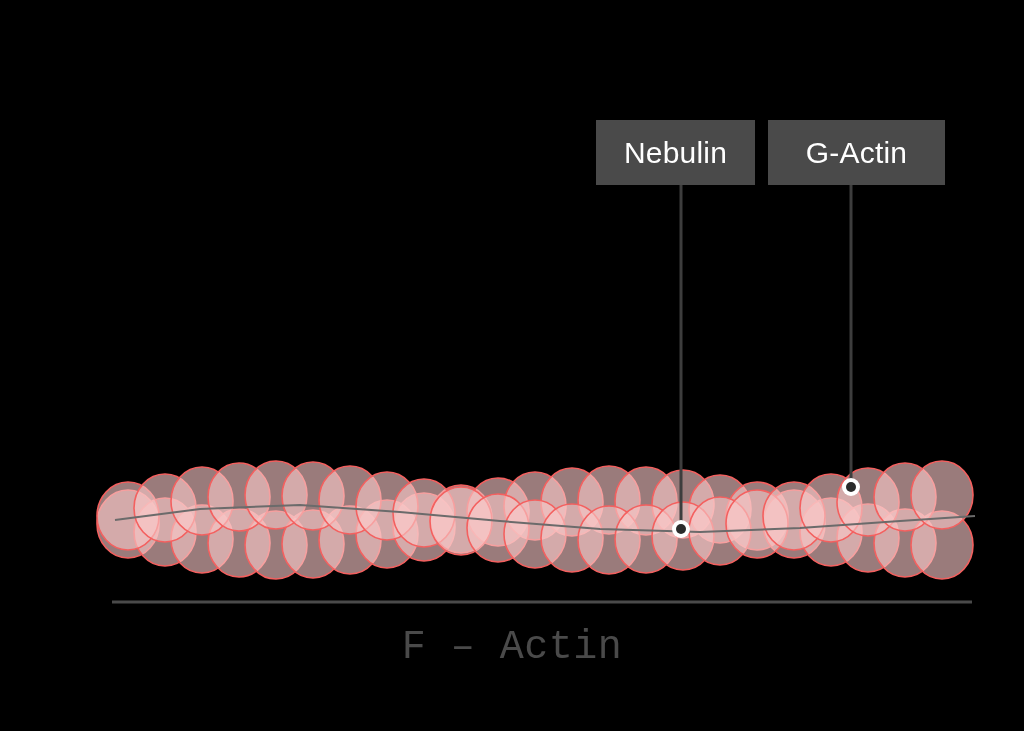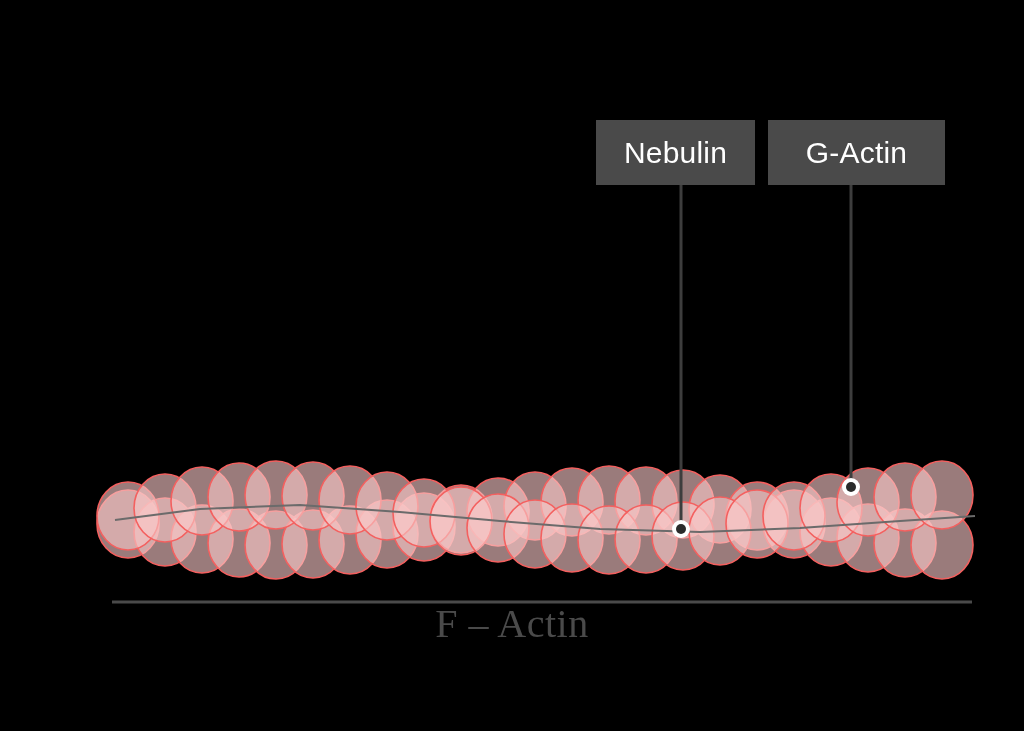--- a/index.html
+++ b/index.html
@@ -44,25 +44,25 @@
   }
   #callout-gactin {
     left: 768px;
     top: 120px;
     width: 177px;
     height: 65px;
   }
   #caption-label {
     position: absolute;
     left: 0;
-    top: 604px;
+    top: 628px;
     width: 1024px;
     text-align: center;
     color: #4a4a4a;
-    font-family: Liberation Serif, serif;
+    font-family: Liberation Mono, monospace;
     font-size: 40px;
     line-height: 1;
     letter-spacing: 0.5px;
   }
 </style>
 </head>
 <body>
 
 <div id="stage">
 

